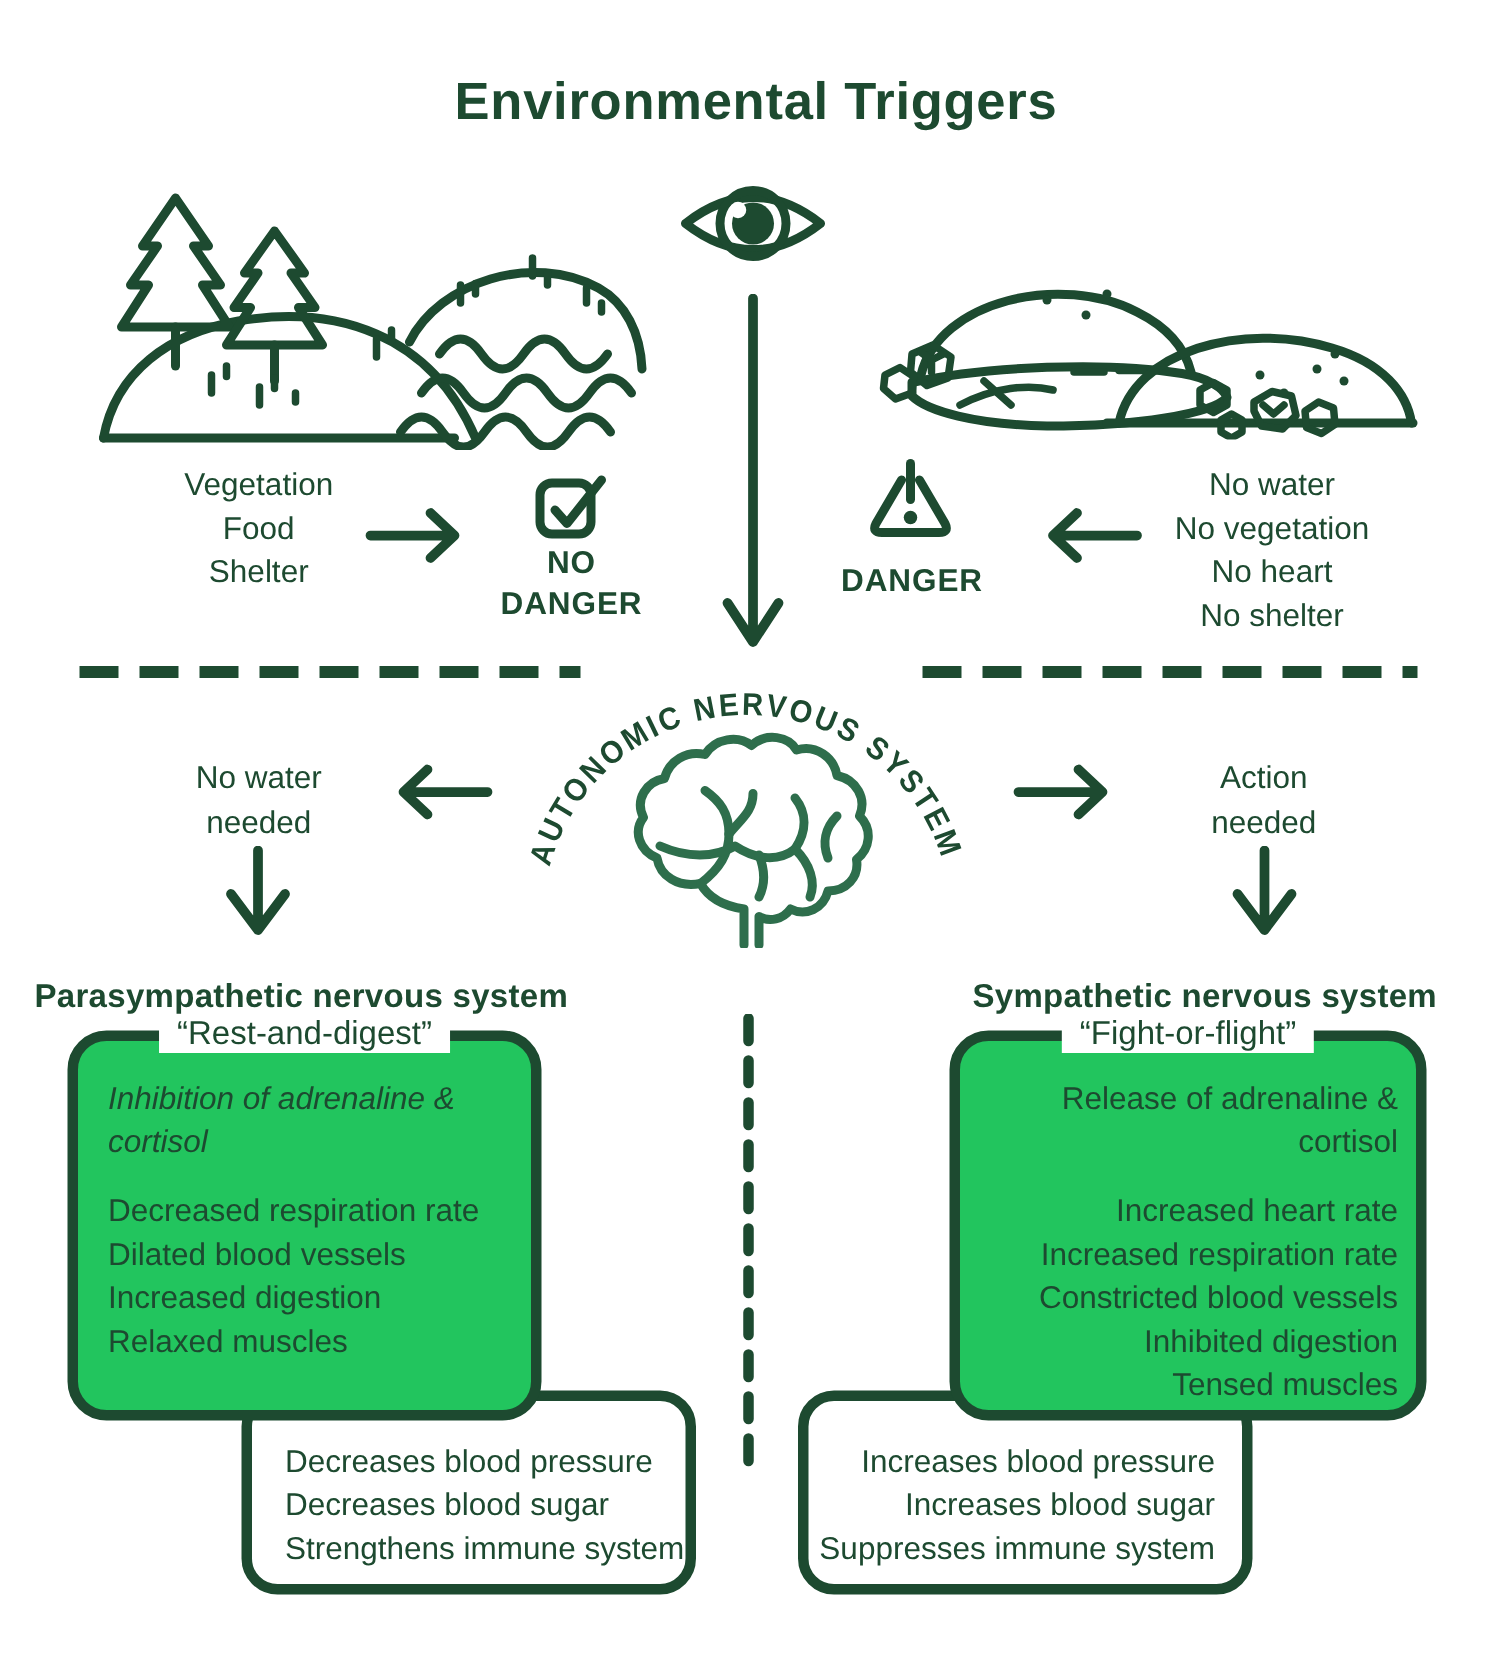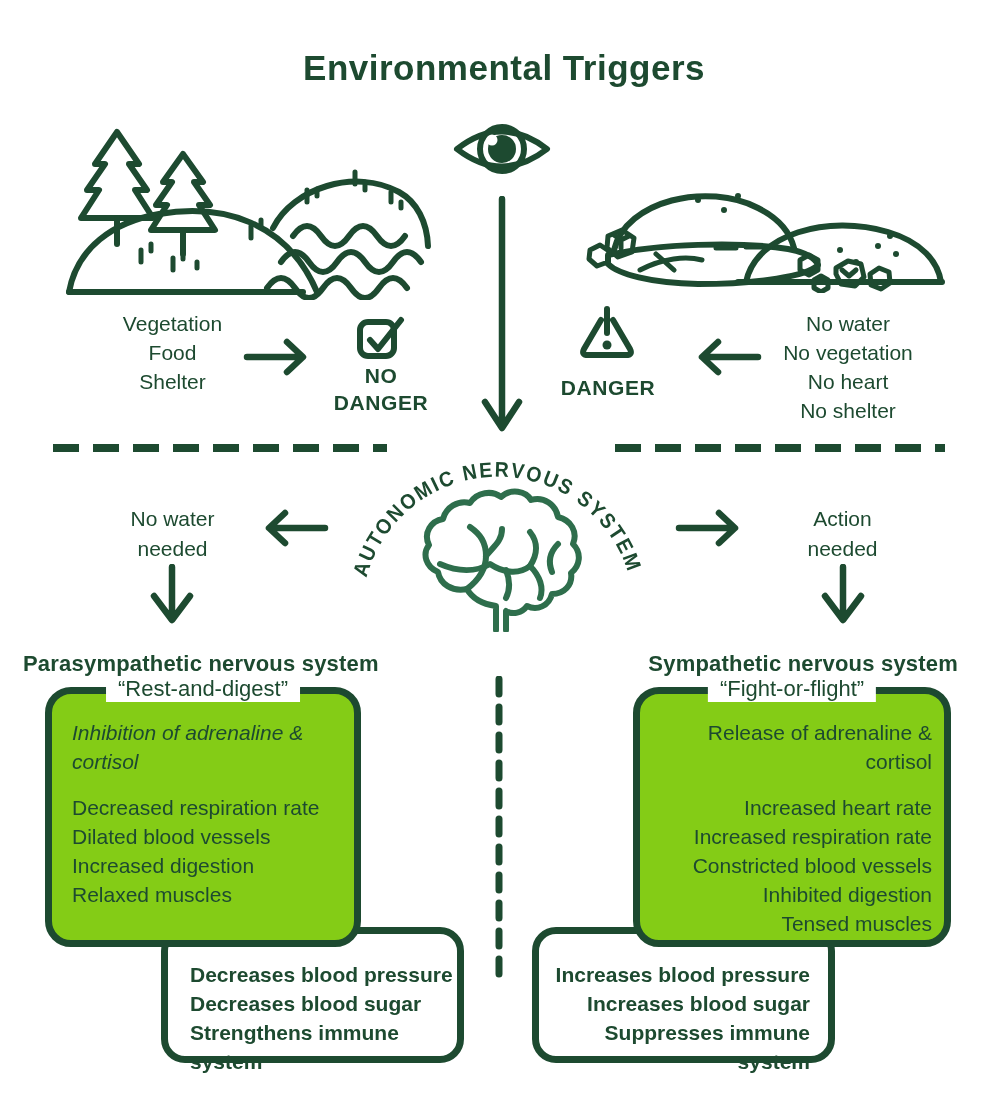--- a/index.html
+++ b/index.html
@@ -5,25 +5,25 @@
   :root { --ink:#1d4a30; --brain:#2e6e4c; }
   html,body{margin:0;padding:0;background:#fff;}
   body{font-family:"Liberation Sans","DejaVu Sans",sans-serif;color:var(--ink);}
   .canvas{position:relative;width:1000px;height:1103px;margin:0 auto;background:#fff;overflow:hidden;}
   .abs{position:absolute;}
   .title{font-size:35px;font-weight:700;letter-spacing:.5px;text-align:center;width:100%;top:44px;left:0;margin:4px;}
   .list{font-size:21px;line-height:29px;text-align:center;}
   .result{font-weight:700;font-size:21px;line-height:27px;text-align:center;letter-spacing:.6px;}
   .action{font-size:21px;line-height:30px;text-align:center;}
   .panel-title{font-size:22px;font-weight:700;letter-spacing:.2px;}
-  .box{border:7px solid var(--ink);border-radius:26px;background:#84cc16;box-sizing:border-box;z-index:2;}
+  .box{border:7px solid var(--ink);border-radius:26px;background:#22c55e;box-sizing:border-box;z-index:2;}
   .subtitle{position:absolute;top:-18px;left:50%;transform:translateX(-50%);background:#fff;padding:0 12px;font-size:22px;white-space:nowrap;}
   .content{font-size:21px;line-height:29px;}
   .content .hormone{margin:0 0 17px 0;}
-  .outbox{border:7px solid var(--ink);border-radius:24px;box-sizing:border-box;font-size:21px;line-height:29px;z-index:1;font-weight:bold;}
+  .outbox{border:7px solid var(--ink);border-radius:24px;box-sizing:border-box;font-size:21px;line-height:29px;z-index:1;}
   svg{display:block;color:var(--ink);}
   svg.brainsvg{color:var(--brain);}
   .st{fill:none;stroke:currentColor;stroke-width:6;stroke-linecap:round;stroke-linejoin:round;}
   .thin{stroke-width:5;}
   .arr{fill:none;stroke:currentColor;stroke-width:6.5;stroke-linecap:round;stroke-linejoin:round;}
   .dot{fill:currentColor;stroke:none;}
   .arc-text{font-family:"Liberation Sans","DejaVu Sans",sans-serif;font-size:21px;font-weight:700;letter-spacing:2px;fill:var(--ink);}
   .right .content{text-align:right;}
   .right .hormone{margin-left:auto;}
 </style>

